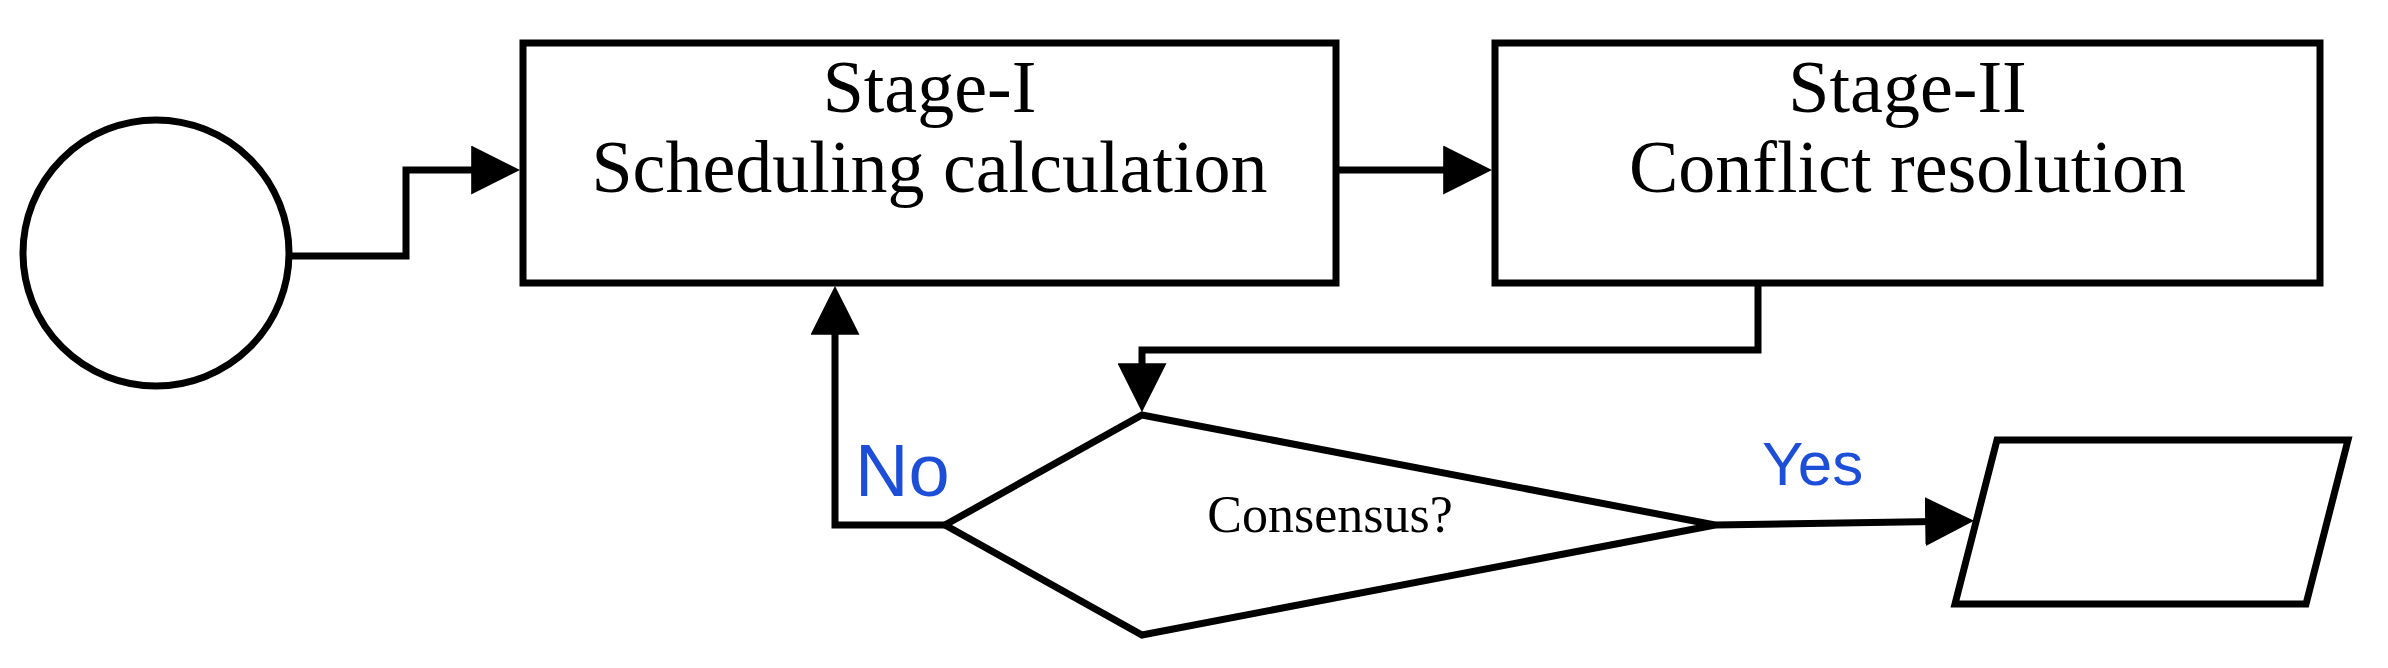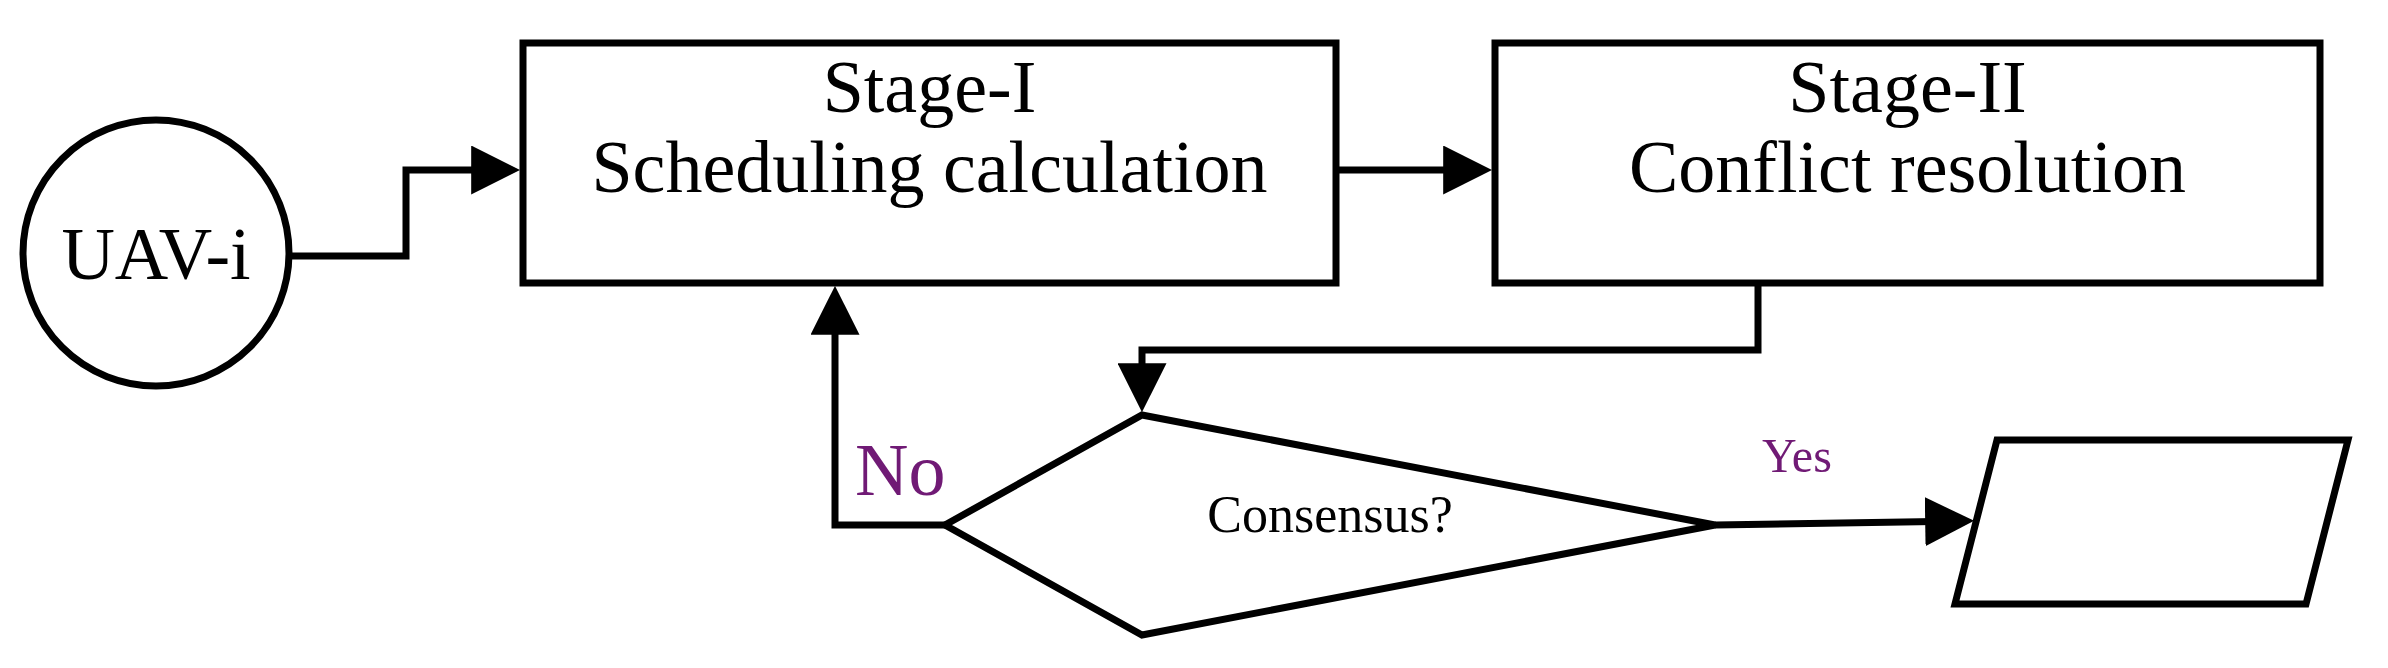--- a/index.html
+++ b/index.html
@@ -41,22 +41,22 @@
     position: absolute;
     text-align: center;
     color: #000000;
     line-height: 1.08;
     white-space: pre-line;
     font-family: "Liberation Serif", "DejaVu Serif", serif;
     pointer-events: none;
   }
   .edge-label {
     position: absolute;
-    color: #701a75;
-    font-family: Liberation Serif, serif;
+    color: #1d4ed8;
+    font-family: Liberation Sans, sans-serif;
     white-space: nowrap;
   }
   #label-uav {
     left: 22px;
     top: 215px;
     width: 268px;
     font-size: 74px;
   }
   #label-stage1 {
     left: 523px;
@@ -83,21 +83,21 @@
     font-size: 74px;
   }
   #label-no {
     left: 855px;
     top: 428px;
     font-size: 74px;
   }
   #label-yes {
     left: 1762px;
     top: 428px;
-    font-size: 48px;
+    font-size: 62px;
   }
 </style>
 </head>
 <body>
 
 <div id="canvas">
 
   <svg id="flow-svg" viewBox="0 0 2388 668">
     <defs>
       <marker id="arrow-head" viewBox="0 0 12 12" refX="10" refY="6" markerWidth="7" markerHeight="7" orient="auto-start-reverse" markerUnits="strokeWidth">
@@ -119,21 +119,20 @@
 
     <path class="connector" d="M 1336 170 L 1484 170" marker-end="url(#arrow-head)"></path>
 
     <path class="connector" d="M 1758 283 L 1758 350 L 1142 350 L 1142 404" marker-end="url(#arrow-head)"></path>
 
     <path class="connector" d="M 945 525 L 835 525 L 835 294" marker-end="url(#arrow-head)"></path>
 
     <path class="connector" d="M 1715 525 L 1966 521" marker-end="url(#arrow-head)"></path>
   </svg>
 
-  <div class="node-label" id="label-uav">UAV-i</div>
 
   <div class="node-label" id="label-stage2">Stage-II
 Conflict resolution</div>
 
   <div class="node-label" id="label-stage1">Stage-I
 Scheduling calculation</div>
 
   <div class="node-label" id="label-consensus">Consensus?</div>
 
 

